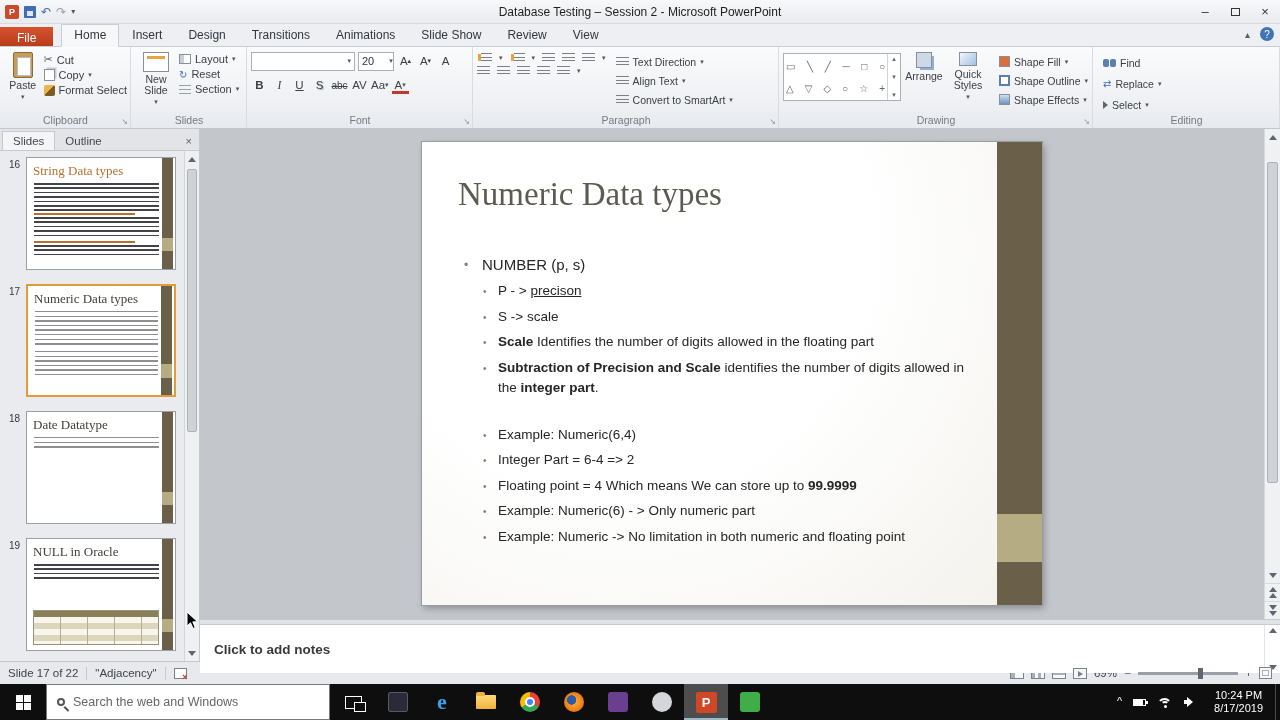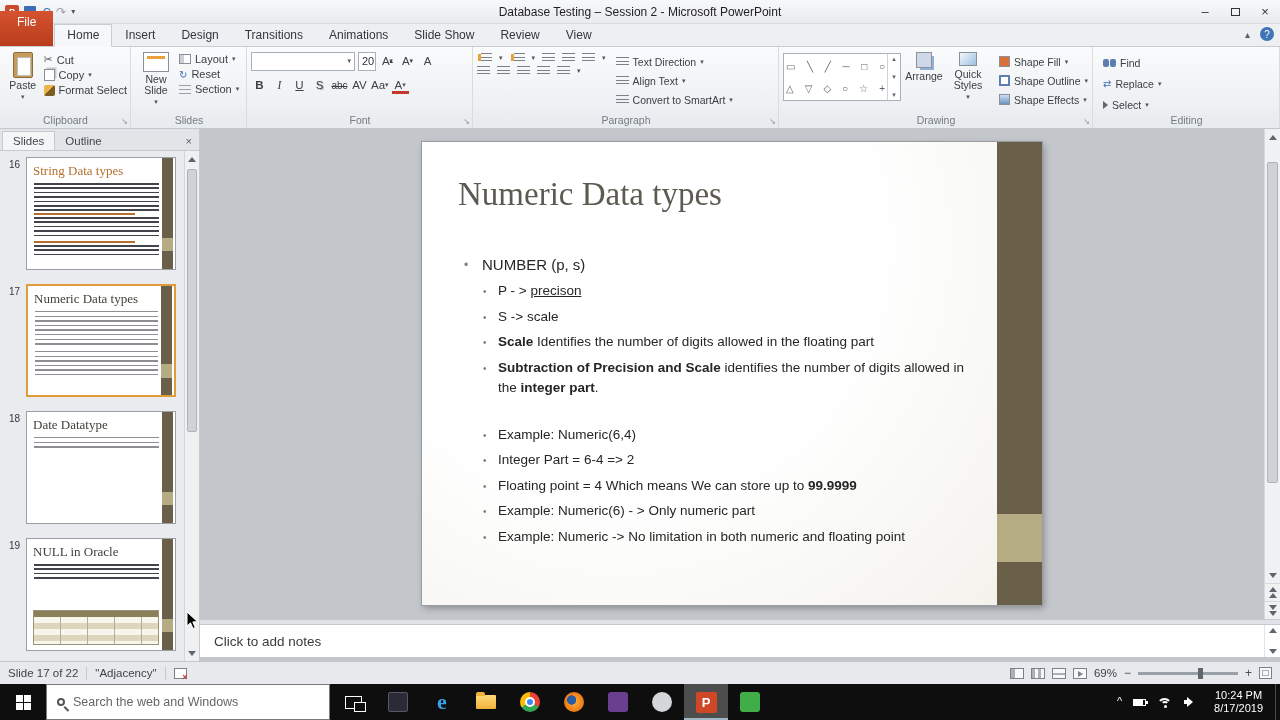--- a/index.html
+++ b/index.html
@@ -17,21 +17,21 @@
   .qat-glyph.disabled { color:#9aa0a8; }
   .qat-caret { font-size:8px; color:#555; }
   .title-text { position:absolute; left:50%; transform:translateX(-50%); font-size:12px; color:#1f1f1f; white-space:nowrap; }
   .win-controls { margin-left:auto; display:flex; height:100%; }
   .win-btn { width:30px; display:flex; align-items:center; justify-content:center; font-size:13px; color:#333; }
   .maxbox { width:9px; height:8px; border:1px solid #333; display:inline-block; }
 
   
   .ribbon-tabs { height:23px; background:#edeff3; border-bottom:1px solid #c9cdd3; display:flex; align-items:flex-end; font-size:12px; color:#33373c; flex:none; position:relative; }
   .tab { padding:3px 13px 4px; cursor:default; }
-  .tab.file { background:linear-gradient(#d5532f,#b93c1c); color:#fff; padding:4px 17px 17px; margin-right:1px; }
+  .tab.file { background:linear-gradient(#d5532f,#b93c1c); color:#fff; padding:4px 17px 1px; margin-right:8px; }
   .tab.active { background:#f6f7f9; border:1px solid #c9cdd3; border-bottom:1px solid #f6f7f9; margin-bottom:-1px; padding:3px 12px 4px; }
   .tabbar-right { position:absolute; right:6px; top:3px; display:flex; gap:10px; align-items:center; }
   .rib-min { font-size:10px; color:#5a6068; }
   .rib-help { width:14px; height:14px; border-radius:50%; background:#3f74b6; color:#fff; font-size:10px; display:flex; align-items:center; justify-content:center; }
 
   
   .ribbon { height:82px; background:linear-gradient(#fafbfc,#eef0f3 70%,#e7eaee); border-bottom:1px solid #c3c7cd; display:flex; flex:none; }
   .rgroup { position:relative; border-right:1px solid #d8dbe0; display:flex; flex-direction:column; padding:3px 3px 0 4px; flex:none; }
   .rbody { flex:1; display:flex; gap:2px; min-height:0; }
   .rbody.col { flex-direction:column; justify-content:flex-start; }
@@ -50,21 +50,21 @@
   .ico-brush { width:11px; height:11px; background:linear-gradient(135deg,#e8b64c 50%,#7d5a21 50%); border-radius:2px; }
   .ico-slide { width:26px; height:20px; background:#fff; border:1px solid #8a9099; margin-bottom:2px; position:relative; }
   .ico-slide::after { content:""; position:absolute; left:3px; top:3px; right:3px; height:3px; background:#e8a33d; }
   .ico-layout { width:12px; height:10px; border:1px solid #8a9099; background:linear-gradient(to right,#c9cfd8 4px,#fff 4px); }
   .ico-reset { color:#3f6db5; font-size:10px; }
   .ico-section { width:12px; height:9px; background:repeating-linear-gradient(#9aa0a8 0 1.5px,transparent 1.5px 4px); }
 
   .fontrow { display:flex; align-items:center; gap:3px; height:22px; }
   .combo { background:#fff; border:1px solid #aab0b8; height:19px; display:flex; align-items:center; justify-content:space-between; font-size:11px; color:#333; padding:0 3px; }
   .combo.fontname { width:104px; }
-  .combo.fontsize { width:18px;gap:15px; }
+  .combo.fontsize { width:36px;gap:15px; }
   .fbtn { min-width:17px; height:18px; display:flex; align-items:center; justify-content:center; font-size:11.5px; color:#3c4045; }
   .fbtn.b { font-weight:bold; }
   .fbtn.i { font-style:italic; font-family:"Liberation Serif",serif; }
   .fbtn.u { text-decoration:underline; }
   .fbtn.s { text-shadow:1px 1px 1px #9aa; }
   .fbtn.strike { text-decoration:line-through; font-size:10px; }
   .fbtn.colr { border-bottom:3px solid #c0392b; height:15px; margin-top:3px; }
   .fbtn .sup { font-size:7px; }
 
   .mini-lines { width:13px; height:9px; background:repeating-linear-gradient(#7b8089 0 1.2px,transparent 1.2px 3.6px); }
@@ -145,21 +145,21 @@
 
   .vscroll { width:16px; background:#f0f1f3; border-left:1px solid #d6d9dd; display:flex; flex-direction:column; align-items:center; flex:none; }
   .vs-btn { height:16px; width:100%; display:flex; align-items:center; justify-content:center; }
   .vs-track { flex:1; width:100%; position:relative; }
   .vs-thumb { position:absolute; left:2px; right:2px; top:4%; height:76%; background:#cfd3d8; border:1px solid #aeb3ba; border-radius:2px; }
   .vs-dbl { height:18px; width:100%; border-top:1px solid #d6d9dd; display:flex; flex-direction:column; align-items:center; justify-content:center; gap:1px; }
   .tri-up { width:0; height:0; border-left:4px solid transparent; border-right:4px solid transparent; border-bottom:5px solid #5f6670; }
   .tri-down { width:0; height:0; border-left:4px solid transparent; border-right:4px solid transparent; border-top:5px solid #5f6670; }
 
   .splitter { height:6px; background:#dfe2e6; border-top:1px solid #c6cacf; border-bottom:1px solid #c6cacf; flex:none; }
-  .notes { height:32px; background:#fff; display:flex; align-items:center; padding-left:14px; font-size:13.5px; color:#3a3a3a; flex:none; position:relative; }
+  .notes { height:48px; background:#fff; display:flex; align-items:center; padding-left:14px; font-size:13.5px; color:#3a3a3a; flex:none; position:relative;font-weight:bold; }
   .notes-scroll { position:absolute; right:0; top:0; bottom:0; width:16px; border-left:1px solid #e2e4e8; display:flex; flex-direction:column; justify-content:space-between; align-items:center; padding:3px 0; }
 
   
   .statusbar { height:23px; background:#e7e9ec; border-top:1px solid #c3c7cc; display:flex; align-items:center; font-size:11.5px; color:#3f444a; padding:0 8px; flex:none; }
   .sb-sep { width:1px; height:13px; background:#c6cacf; margin:0 8px; }
   .ico-spell { width:13px; height:11px; background:#fff; border:1px solid #7c828a; position:relative; }
   .ico-spell::after { content:"×"; position:absolute; right:-2px; bottom:-4px; color:#c0392b; font-size:9px; font-weight:bold; }
   .sb-right { margin-left:auto; display:flex; align-items:center; gap:7px; }
   .viewbtn { width:14px; height:11px; border:1px solid #7c828a; background:#f7f8f9; }
   .viewbtn.v-normal { background:linear-gradient(to right,#aab0b8 0 4px,#f7f8f9 4px); }

